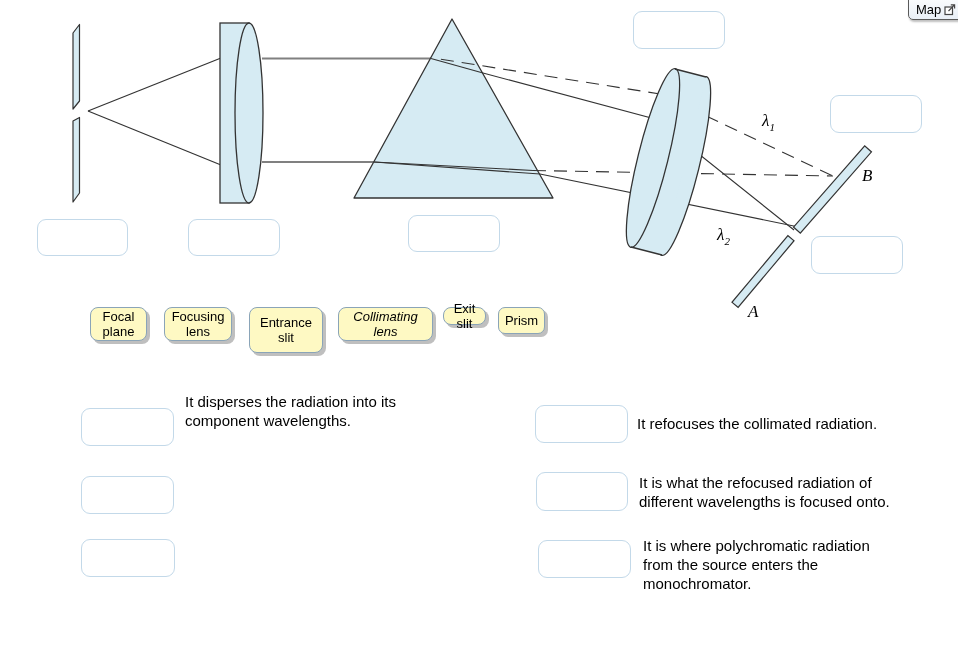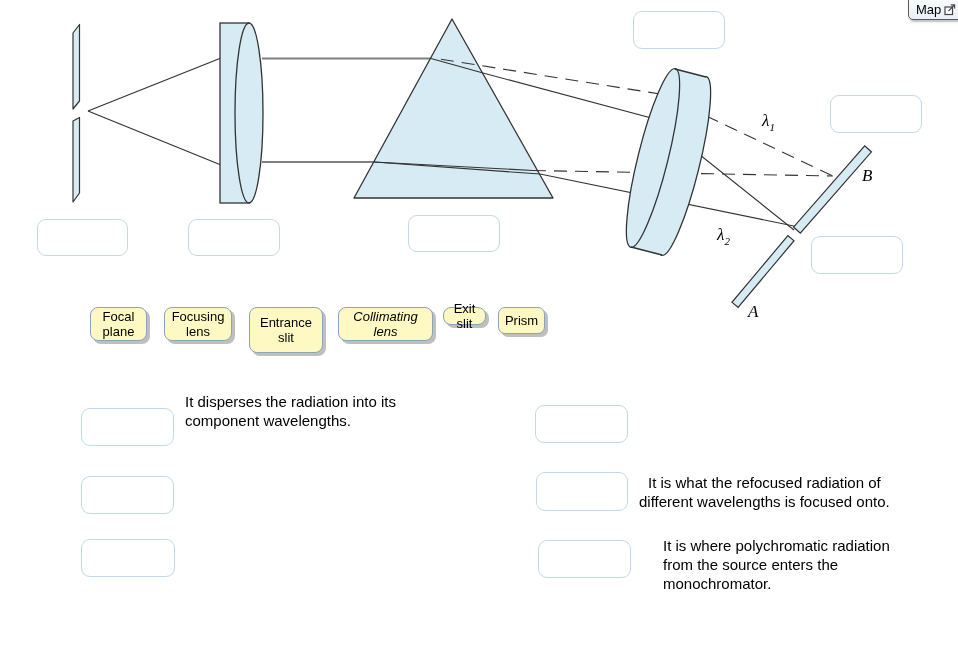--- a/index.html
+++ b/index.html
@@ -132,27 +132,28 @@
 
   <div class="slot" style="left:81px; top:408px; width:93px; height:38px;"></div>
   <div class="stmt" style="left:185px; top:392px;">It disperses the radiation into its
 component wavelengths.</div>
 
   <div class="slot" style="left:81px; top:476px; width:93px; height:38px;"></div>
 
   <div class="slot" style="left:81px; top:539px; width:94px; height:38px;"></div>
 
   <div class="slot" style="left:535px; top:405px; width:93px; height:38px;"></div>
+  <div class="stmt" style="left:637px; top:414px;">It refocuses the collimated radiation.</div>
 
   <div class="slot" style="left:536px; top:472px; width:92px; height:39px;"></div>
-  <div class="stmt" style="left:639px; top:473px;text-align:center;">It is what the refocused radiation of
+  <div class="stmt" style="left:639px; top:473px;">It is what the refocused radiation of
 different wavelengths is focused onto.</div>
 
   <div class="slot" style="left:538px; top:540px; width:93px; height:38px;"></div>
-  <div class="stmt" style="left:643px; top:536px;margin-left:20px;">It is where polychromatic radiation
+  <div class="stmt" style="left:643px; top:536px;">It is where polychromatic radiation
 from the source enters the
 monochromator.</div>
 
   <div id="map-button">
     <span class="map-label">Map</span>
     <svg width="12" height="13" viewBox="0 0 12 13">
       <rect x="1" y="4" width="7.5" height="7.5" fill="#ffffff" stroke="#444" stroke-width="1.2"></rect>
       <path d="M4.5,8 L10.5,1.8 M6.8,1.8 L10.6,1.8 L10.6,5.6" fill="none" stroke="#444" stroke-width="1.2"></path>
     </svg>
   </div>

